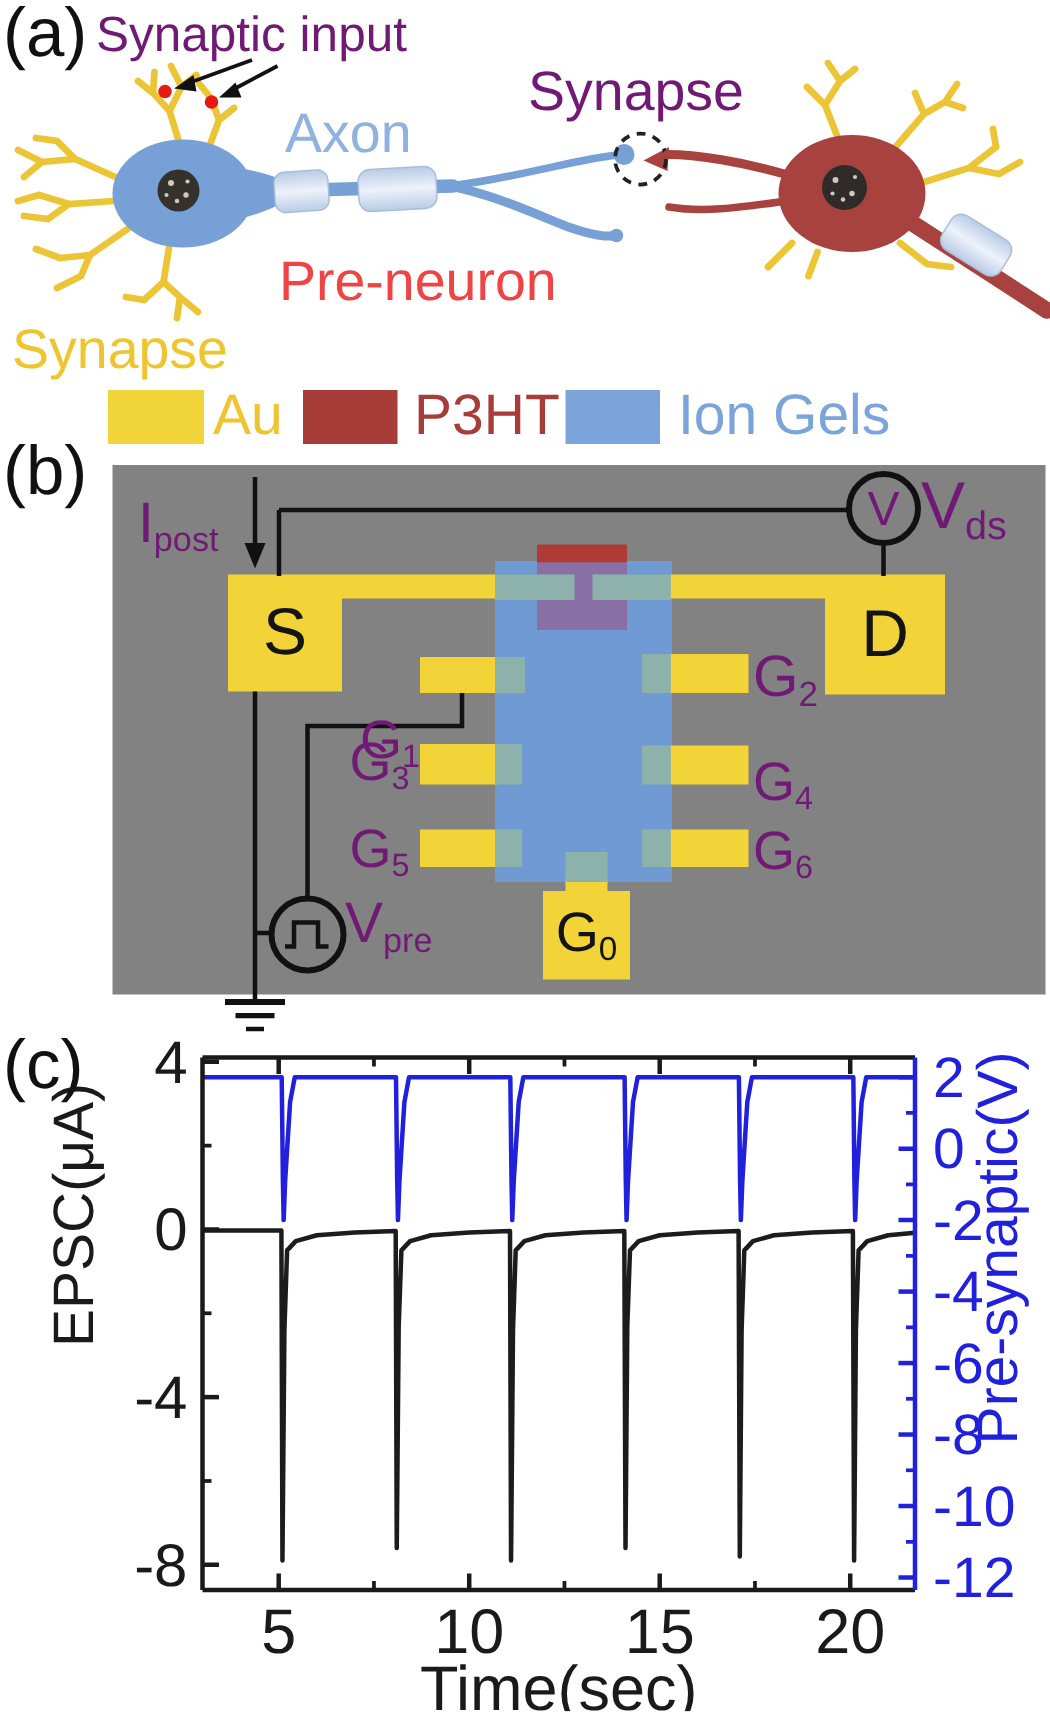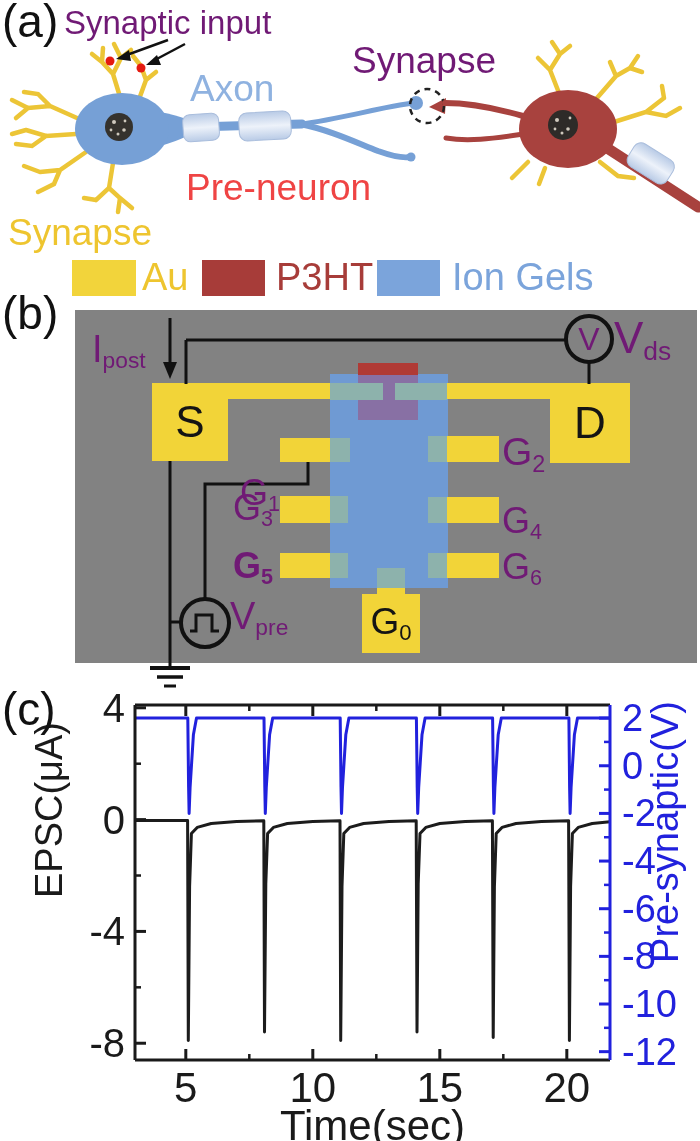--- a/index.html
+++ b/index.html
@@ -175,21 +175,21 @@
       </g>
     </svg>
 
     <div class="lbl" style="left:92px;top:330px;font-size:38px;"><span>I</span><sub>post</sub></div>
     <div class="lbl" style="left:577px;top:323px;width:24px;text-align:center;font-size:32px;">V</div>
     <div class="lbl" style="left:614px;top:316px;font-size:44px;"><span>V</span><sub>ds</sub></div>
     <div class="lbl" style="left:240px;top:431px;font-size:36px;margin-top:44px;"><span>G</span><sub>1</sub></div>
     <div class="lbl" style="left:502px;top:432px;font-size:39px;"><span>G</span><sub>2</sub></div>
     <div class="lbl" style="left:233px;top:490px;font-size:36px;"><span>G</span><sub>3</sub></div>
     <div class="lbl" style="left:502px;top:491px;font-size:36px;margin-top:12px;"><span>G</span><sub>4</sub></div>
-    <div class="lbl" style="left:233px;top:548px;font-size:36px;font-weight:bold;"><span>G</span><sub>5</sub></div>
+    <div class="lbl" style="left:233px;top:548px;font-size:36px;"><span>G</span><sub>5</sub></div>
     <div class="lbl" style="left:502px;top:549px;font-size:36px;text-align:right;"><span>G</span><sub>6</sub></div>
     <div class="lbl" style="left:230px;top:597px;font-size:38px;"><span>V</span><sub>pre</sub></div>
   </section>
 
   <section class="abs" style="left:0;top:680px;width:700px;height:461px;">
     <svg id="chart" width="700" height="461" viewBox="0 0 700 461">
         <polyline points="135.0,140.4 187.6,140.4 188.3,360.4 189.6,206.7 191.4,153.6 197.2,147.4 211.2,143.5 236.6,141.6 263.8,140.7 264.5,352.0 265.8,203.9 267.6,153.6 273.4,147.4 287.4,143.5 312.8,141.6 340.0,140.7 340.7,360.4 342.0,206.7 343.8,153.6 349.6,147.4 363.6,143.5 389.0,141.6 416.2,140.7 417.0,352.0 418.2,203.9 420.0,153.6 425.8,147.4 439.8,143.5 465.2,141.6 492.4,140.7 493.2,357.6 494.4,206.7 496.2,153.6 502.0,147.4 516.0,143.5 541.4,141.6 568.6,140.7 569.4,360.4 570.6,206.7 572.4,153.6 578.2,147.4 592.2,143.5 610.0,141.8" fill="none" stroke="#1c1c1c" stroke-width="3" stroke-linejoin="round"></polyline>
         <polyline points="135.0,38.1 187.8,38.1 188.6,107.2 189.1,133.4 190.1,107.2 193.4,54.8 196.5,38.1 264.0,38.1 264.8,107.2 265.3,133.4 266.3,107.2 269.6,54.8 272.7,38.1 340.2,38.1 341.0,107.2 341.5,133.4 342.5,107.2 345.8,54.8 348.9,38.1 416.4,38.1 417.2,107.2 417.7,133.4 418.7,107.2 422.0,54.8 425.1,38.1 492.6,38.1 493.4,107.2 493.9,133.4 494.9,107.2 498.2,54.8 501.3,38.1 568.9,38.1 569.6,107.2 570.1,133.4 571.1,107.2 574.4,54.8 577.5,38.1 610.0,38.1" fill="none" stroke="#2121dd" stroke-width="3" stroke-linejoin="round"></polyline>
         <line x1="135" y1="25" x2="135" y2="380" stroke="#1a1a1a" stroke-width="3"></line>
         <line x1="135" y1="25" x2="610" y2="25" stroke="#1a1a1a" stroke-width="3"></line>

